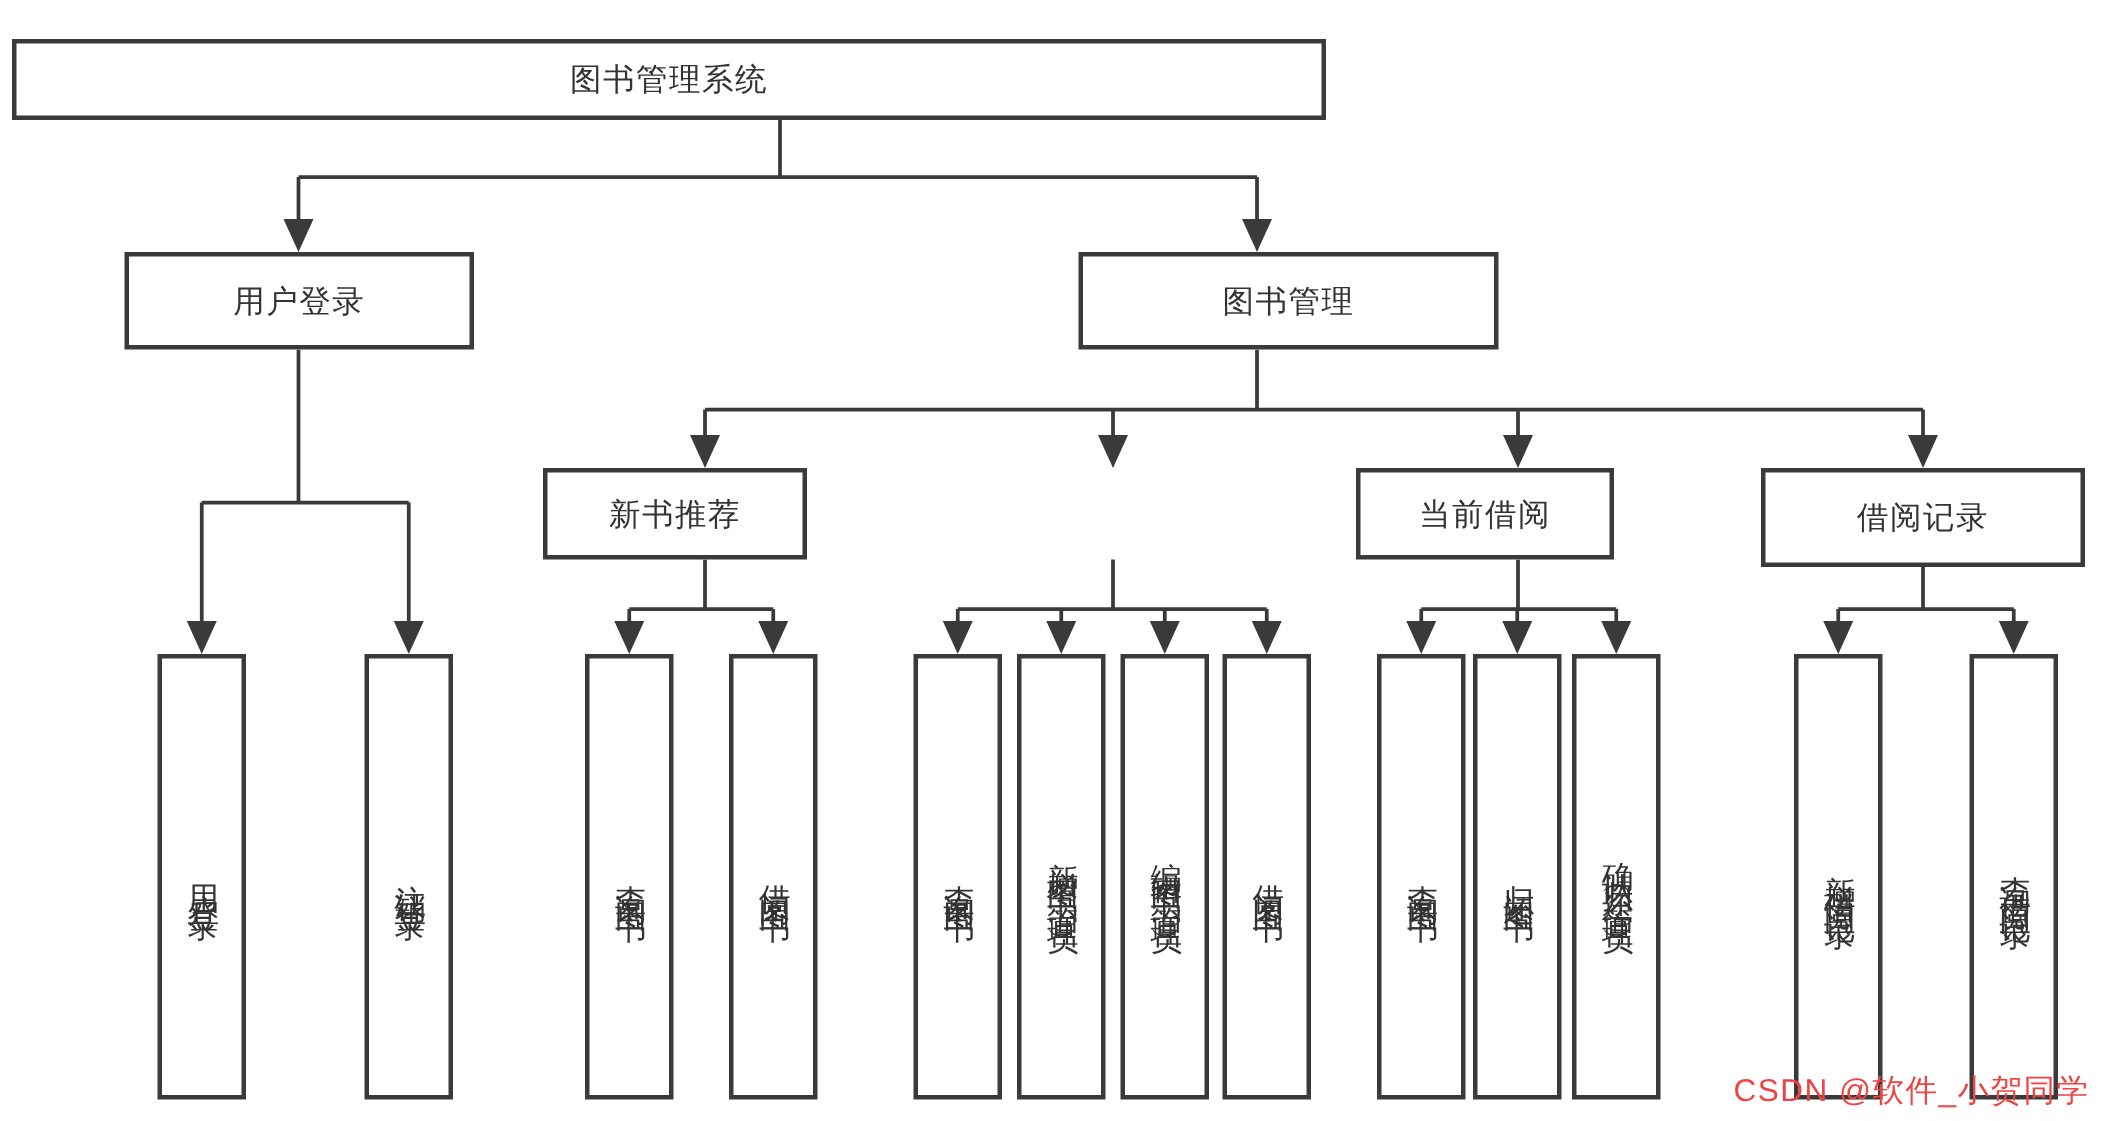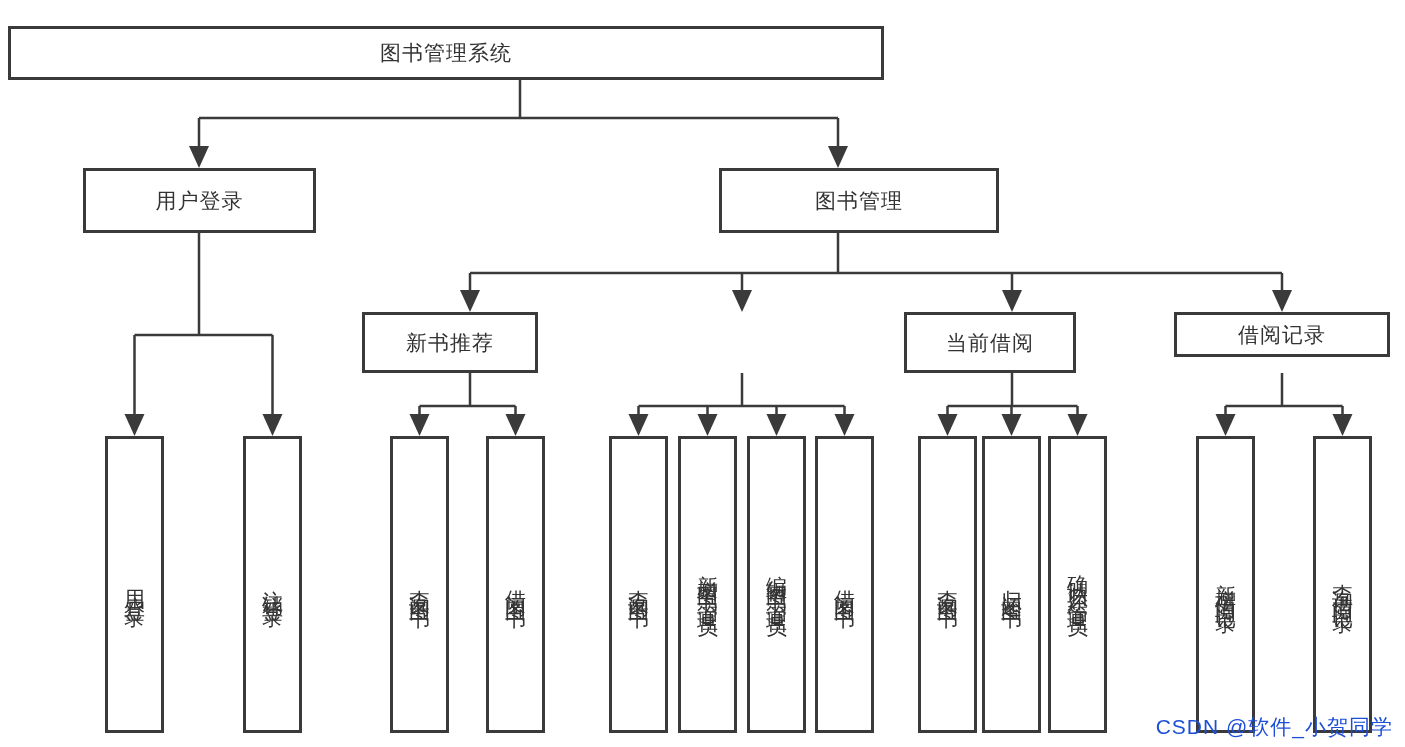--- a/index.html
+++ b/index.html
@@ -47,21 +47,21 @@
     writing-mode: vertical-lr;
     text-orientation: mixed;
     font-size: 21px;
     letter-spacing: 6px;
   }
   .watermark {
     position: absolute;
     right: 12px;
     bottom: 6px;
     font-size: 21px;
-    color: #1d4ed8;
+    color: #ef4444;
     letter-spacing: 1px;
     white-space: nowrap;
   }
 </style>
 </head>
 <body>
 
 <div id="canvas">
 
   <svg id="wires" viewBox="0 0 1405 747" xmlns="http://www.w3.org/2000/svg">
@@ -111,21 +111,21 @@
     </g>
   </svg>
 
   <div class="node" style="left:8px; top:14px; width:876px; height:54px;margin-top:12px;">图书管理系统</div>
 
   <div class="node" style="left:83px; top:168px; width:233px; height:65px;">用户登录</div>
   <div class="node" style="left:719px; top:168px; width:280px; height:65px;font-family:Liberation Serif, serif;">图书管理</div>
 
   <div class="node" style="left:362px; top:312px; width:176px; height:61px;">新书推荐</div>
   <div class="node" style="left:904px; top:312px; width:172px; height:61px;">当前借阅</div>
-  <div class="node" style="left:1174px; top:312px; width:216px; height:45px;">借阅记录</div>
+  <div class="node" style="left:1174px; top:312px; width:216px; height:66px;">借阅记录</div>
 
   <div class="leaf" style="left:105px;">用户登录</div>
   <div class="leaf" style="left:243px;">注销登录</div>
 
   <div class="leaf" style="left:390px;">查询图书</div>
   <div class="leaf" style="left:486px;">借阅图书</div>
 
   <div class="leaf" style="left:609px;">查询图书</div>
   <div class="leaf" style="left:678px;">新增图书（管理员）</div>
   <div class="leaf" style="left:747px;">编辑图书（管理员）</div>

